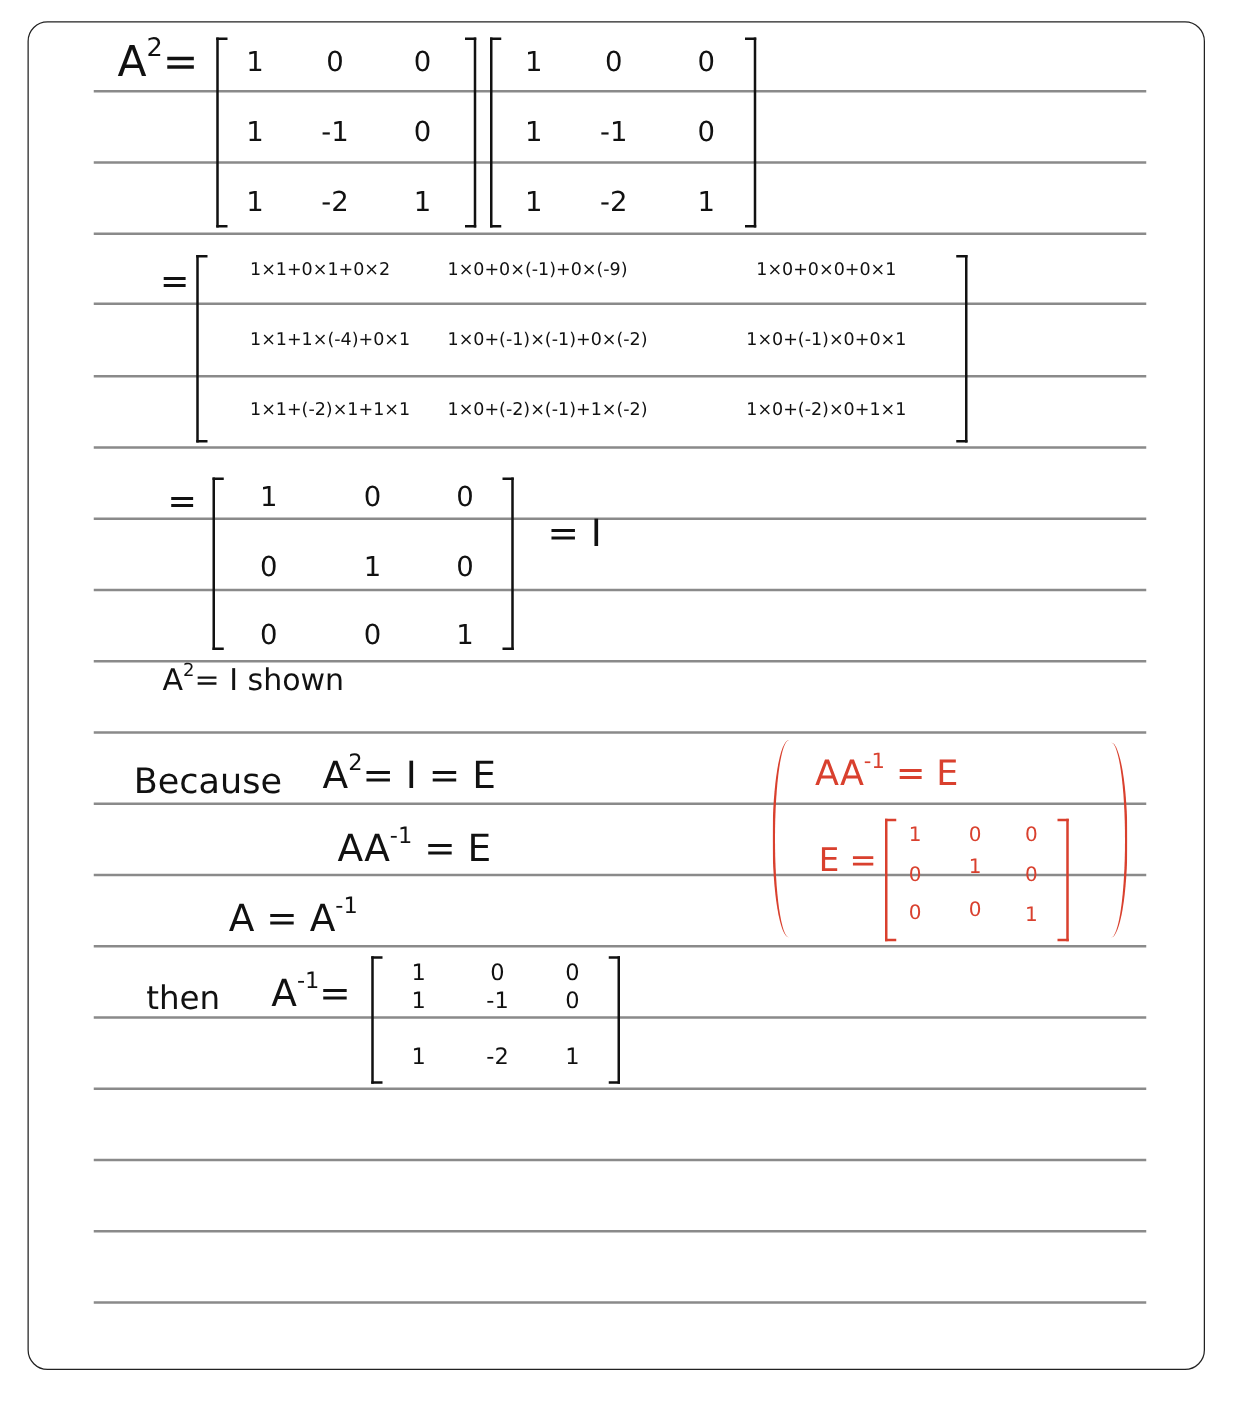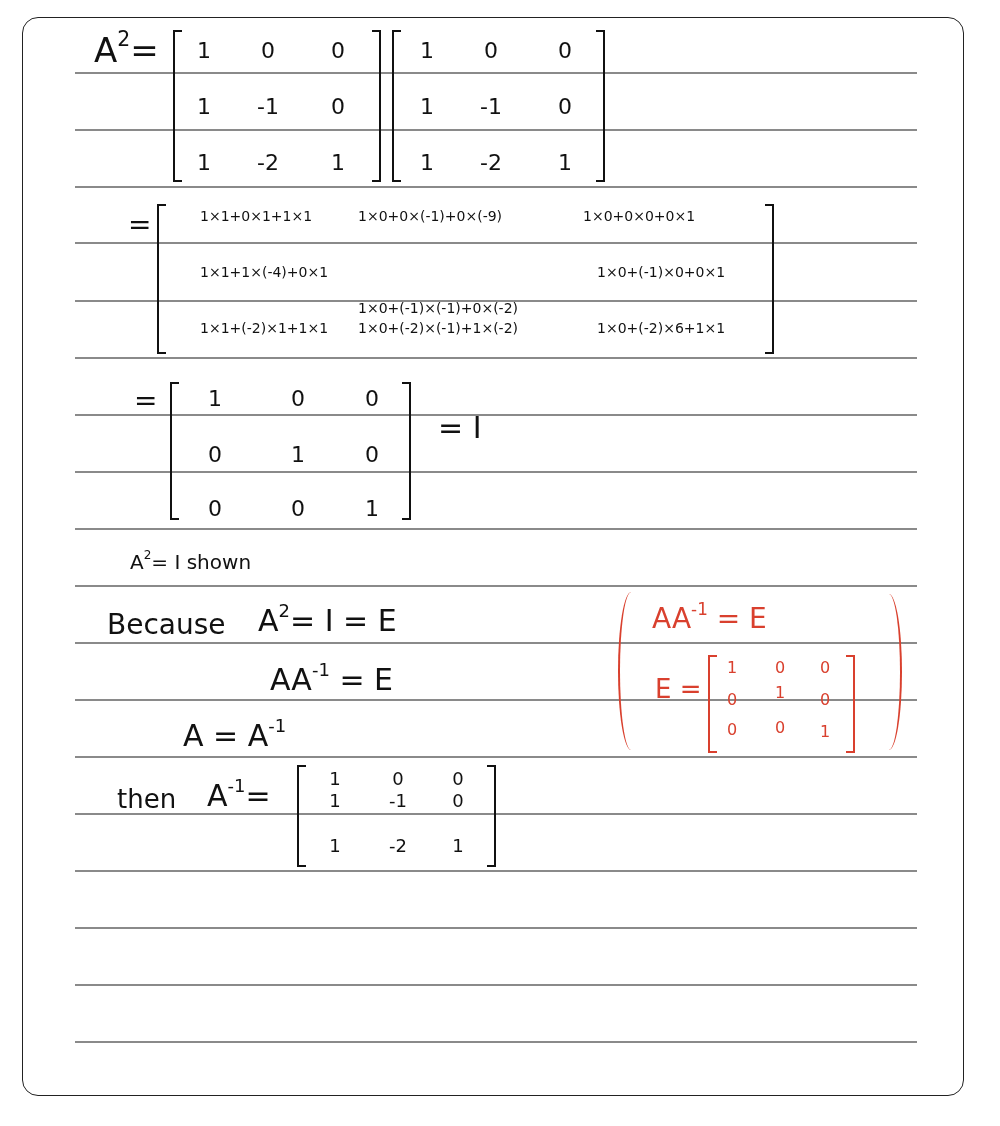--- a/index.html
+++ b/index.html
@@ -88,64 +88,64 @@
   <span class="mcell" style="left:535px;top:94px;">0</span>
   <span class="mcell" style="left:397px;top:150px;">1</span>
   <span class="mcell" style="left:461px;top:150px;">-2</span>
   <span class="mcell" style="left:535px;top:150px;">1</span>
 </div>
 
 <div class="hw" style="left:128px;top:208px;font-size:28px;">=</div>
 <div class="bracket left" style="left:157px;top:204px;height:150px;"></div>
 <div class="bracket right" style="left:765px;top:204px;height:150px;"></div>
 <div>
-  <span class="expr" style="left:200px;top:208px;">1×1+0×1+1×1</span>
+  <span class="expr" style="left:200px;top:208px;">1×1+0×1+0×2</span>
   <span class="expr" style="left:358px;top:208px;">1×0+0×(-1)+0×(-9)</span>
-  <span class="expr" style="left:583px;top:208px;">1×0+0×0+0×1</span>
+  <span class="expr" style="left:605px;top:208px;">1×0+0×0+0×1</span>
   <span class="expr" style="left:200px;top:264px;">1×1+1×(-4)+0×1</span>
-  <span class="expr" style="left:358px;top:264px;margin-top:36px;">1×0+(-1)×(-1)+0×(-2)</span>
+  <span class="expr" style="left:358px;top:264px;">1×0+(-1)×(-1)+0×(-2)</span>
   <span class="expr" style="left:597px;top:264px;">1×0+(-1)×0+0×1</span>
   <span class="expr" style="left:200px;top:320px;">1×1+(-2)×1+1×1</span>
   <span class="expr" style="left:358px;top:320px;">1×0+(-2)×(-1)+1×(-2)</span>
-  <span class="expr" style="left:597px;top:320px;">1×0+(-2)×6+1×1</span>
+  <span class="expr" style="left:597px;top:320px;">1×0+(-2)×0+1×1</span>
 </div>
 
 <div class="hw" style="left:134px;top:384px;font-size:28px;">=</div>
 <div class="bracket left" style="left:170px;top:382px;height:138px;"></div>
 <div class="bracket right" style="left:402px;top:382px;height:138px;"></div>
 <div>
   <span class="mcell" style="left:185px;top:386px;">1</span>
   <span class="mcell" style="left:268px;top:386px;">0</span>
   <span class="mcell" style="left:342px;top:386px;">0</span>
   <span class="mcell" style="left:185px;top:442px;">0</span>
   <span class="mcell" style="left:268px;top:442px;">1</span>
   <span class="mcell" style="left:342px;top:442px;">0</span>
   <span class="mcell" style="left:185px;top:496px;">0</span>
   <span class="mcell" style="left:268px;top:496px;">0</span>
   <span class="mcell" style="left:342px;top:496px;">1</span>
 </div>
 <div class="hw" style="left:438px;top:410px;font-size:30px;">= I</div>
 
-<div class="hw" style="left:130px;top:550px;font-size:20px;">
+<div class="hw" style="left:130px;top:530px;font-size:24px;">
   <span>A</span><sup>2</sup><span>= I  shown</span>
 </div>
 
 <div class="hw" style="left:107px;top:608px;font-size:28px;">Because</div>
 <div class="hw" style="left:258px;top:603px;font-size:30px;">
   <span>A</span><sup>2</sup><span>= I = E</span>
 </div>
 <div class="hw" style="left:270px;top:662px;font-size:30px;">
   <span>AA</span><sup>-1</sup><span> = E</span>
 </div>
 <div class="hw" style="left:183px;top:718px;font-size:30px;">
   <span>A = A</span><sup>-1</sup>
 </div>
 
 <div class="hw" style="left:117px;top:784px;font-size:26px;">then</div>
-<div class="hw" style="left:207px;top:778px;font-size:30px;">
+<div class="hw" style="left:217px;top:778px;font-size:30px;">
   <span>A</span><sup>-1</sup><span>=</span>
 </div>
 <div class="bracket left" style="left:297px;top:765px;height:102px;"></div>
 <div class="bracket right" style="left:487px;top:765px;height:102px;"></div>
 <div>
   <span class="mcell" style="left:305px;top:768px;font-size:18px;">1</span>
   <span class="mcell" style="left:368px;top:768px;font-size:18px;">0</span>
   <span class="mcell" style="left:428px;top:768px;font-size:18px;">0</span>
   <span class="mcell" style="left:305px;top:790px;font-size:18px;">1</span>
   <span class="mcell" style="left:368px;top:790px;font-size:18px;">-1</span>

